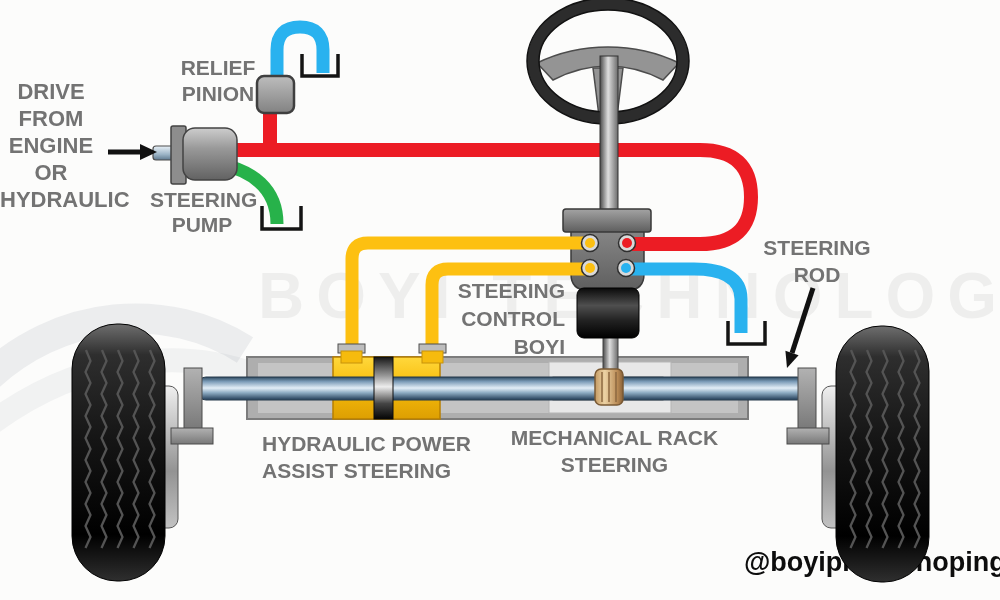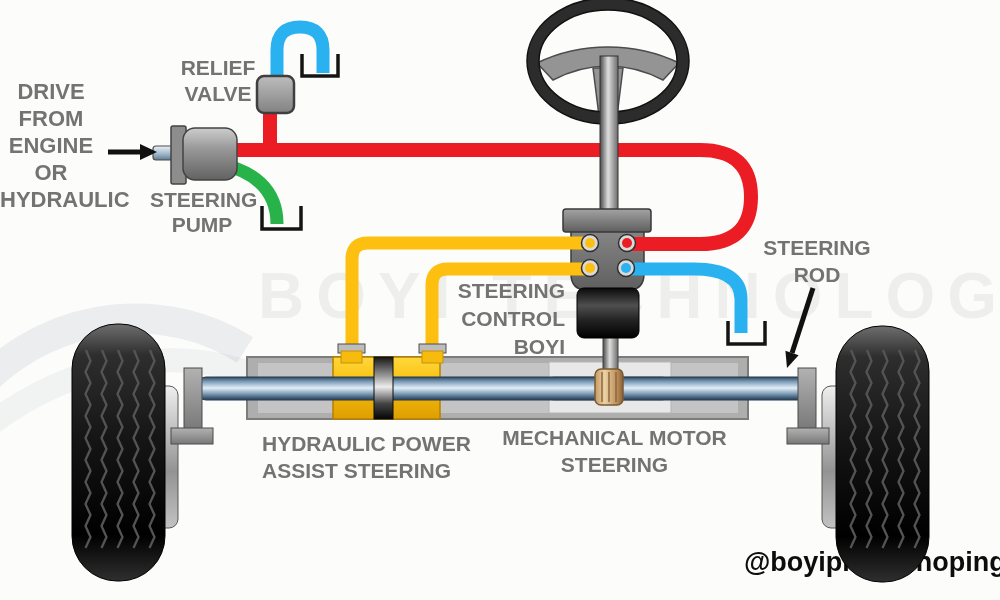--- a/index.html
+++ b/index.html
@@ -228,21 +228,21 @@
 <div class="lbl" id="lbl-drive">
   <div>DRIVE</div>
   <div>FROM</div>
   <div>ENGINE</div>
   <div>OR</div>
   <div>HYDRAULIC</div>
 </div>
 
 <div class="lbl" id="lbl-relief">
   <div>RELIEF</div>
-  <div>VALVE</div>
+  <div>PINION</div>
 </div>
 
 <div class="lbl" id="lbl-pump">
   <div>STEERING</div>
   <div>PUMP</div>
 </div>
 
 <div class="lbl" id="lbl-scu">
   <div>STEERING</div>
   <div>CONTROL</div>
@@ -253,17 +253,17 @@
   <div>STEERING</div>
   <div>ROD</div>
 </div>
 
 <div class="lbl" id="lbl-hydraulic">
   <div>HYDRAULIC POWER</div>
   <div>ASSIST STEERING</div>
 </div>
 
 <div class="lbl" id="lbl-mech">
-  <div>MECHANICAL MOTOR</div>
+  <div>MECHANICAL RACK</div>
   <div>STEERING</div>
 </div>
 
 </div>
 
 </body></html>

